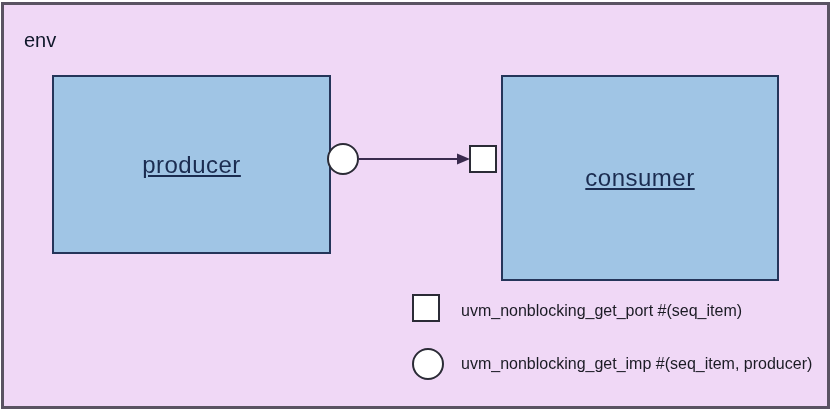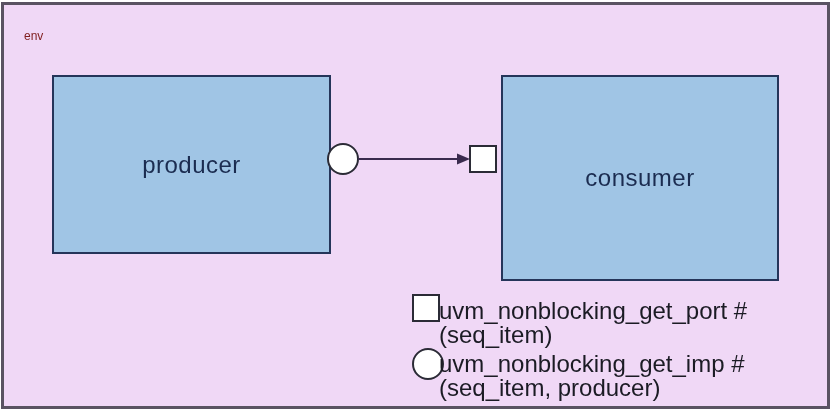--- a/index.html
+++ b/index.html
@@ -22,35 +22,36 @@
     width: 829px;
     height: 407px;
     box-sizing: border-box;
     background: var(--env-fill);
     border: 3px solid var(--env-border);
   }
   .env-label {
     position: absolute;
     left: 20px;
     top: 24px;
-    font-size: 12px;
-    color: #7f1d1d;
+    font-size: 20px;
+    color: #0f172a;
     text-align: right;
   }
   .comp-box {
     position: absolute;
     box-sizing: border-box;
     background: var(--box-fill);
     border: 2px solid var(--box-border);
     display: flex;
     align-items: center;
     justify-content: center;
     font-size: 24px;
     color: var(--box-text);
     letter-spacing: 0.5px;
+    text-decoration: underline;
   }
   .producer-box { left: 48px; top: 70px; width: 279px; height: 179px; }
   .consumer-box { left: 497px; top: 70px; width: 278px; height: 206px; }
   .port-circle {
     position: absolute;
     left: 327px;
     top: 143px;
     width: 32px;
     height: 32px;
     box-sizing: border-box;
@@ -89,22 +90,22 @@
     top: 348px;
     width: 32px;
     height: 32px;
     box-sizing: border-box;
     background: var(--port-fill);
     border: 2px solid var(--port-border);
     border-radius: 50%;
   }
   .legend-text {
     position: absolute;
-    left: 439px;
-    font-size: 24px;
+    left: 461px;
+    font-size: 16px;
     color: var(--legend-text);
     line-height: 24px;
   }
   .legend-text-1 { top: 299px; width: 370px; }
   .legend-text-2 { top: 352px; width: 360px; }
   .watermark {
     position: absolute;
     left: 636px;
     top: 360px;
     font-size: 26px;

